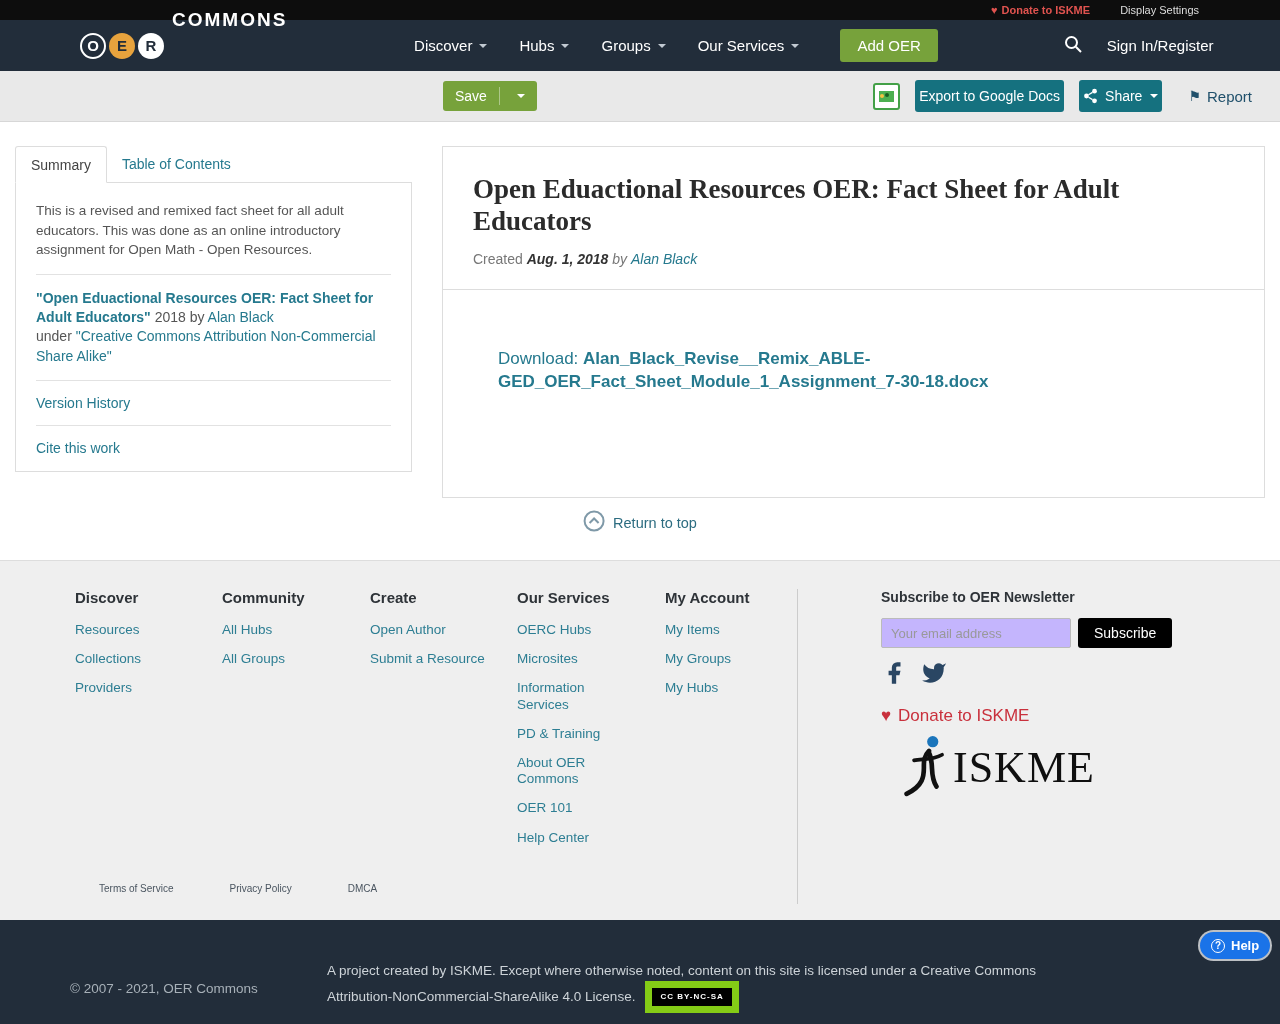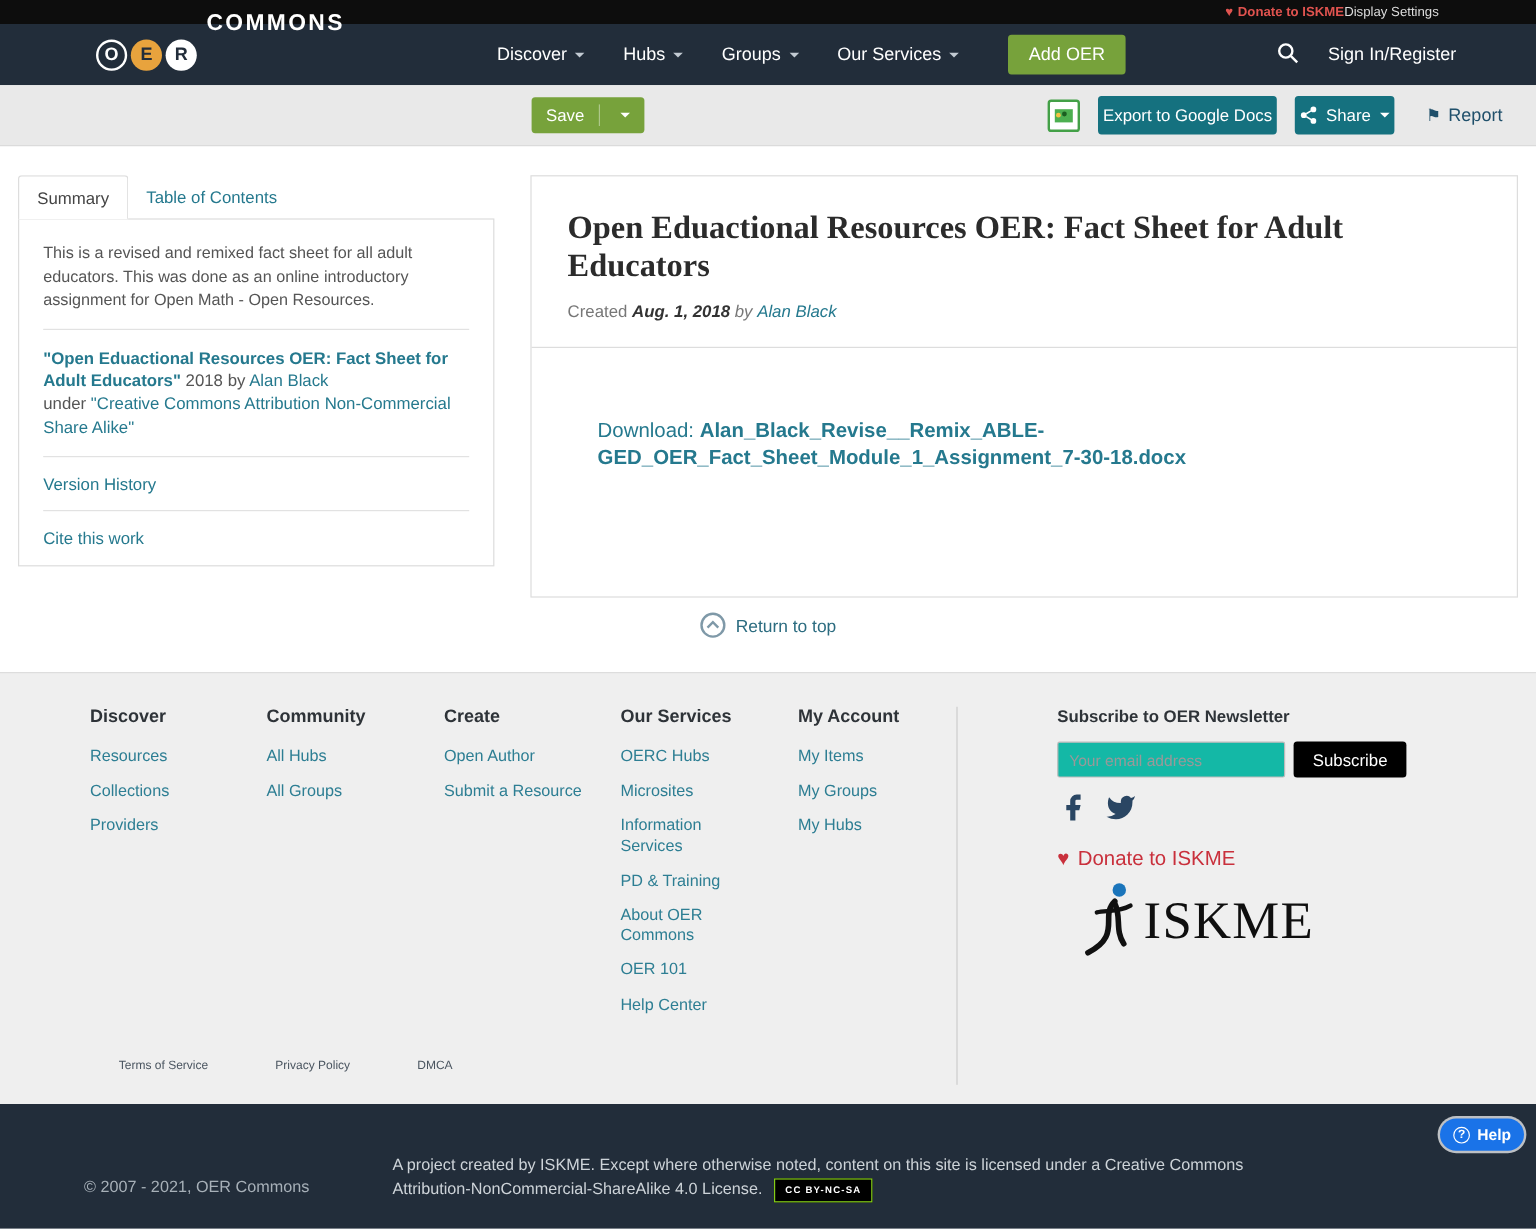--- a/index.html
+++ b/index.html
@@ -12,21 +12,21 @@
     --help-blue:#1a73e8;
     --border:#ddd;
     --footer-bg:#efefef;
   }
   *{box-sizing:border-box;margin:0;padding:0;}
   html,body{width:1280px;height:1024px;overflow:hidden;}
   body{font-family:"Liberation Sans",sans-serif;background:#fff;position:relative;color:#444;}
   a{text-decoration:none;cursor:pointer;}
 
   
-  .utility-bar{height:20px;background:#0d0d0d;display:flex;justify-content:flex-end;align-items:center;padding-right:81px;font-size:11px;}
+  .utility-bar{height:20px;background:#0d0d0d;display:flex;justify-content:flex-end;align-items:center;gap:30px;padding-right:81px;font-size:11px;}
   .donate-top{color:var(--red-top);font-weight:bold;}
   .donate-top .heart{margin-right:4px;}
   .display-settings{color:#ddd;}
 
   
   .nav{height:51px;background:var(--nav-bg);display:flex;align-items:center;}
   .logo{display:flex;align-items:center;margin-left:80px;}
   .logo-circles{display:flex;gap:3px;margin-right:8px;}
   .circ{width:26px;height:26px;border-radius:50%;display:flex;align-items:center;justify-content:center;font-size:15px;font-weight:bold;}
   .c-o{border:2px solid #fff;color:#fff;}
@@ -88,38 +88,38 @@
 
   
   .footer{height:360px;background:var(--footer-bg);border-top:1px solid #ddd;position:relative;}
   .fcol{position:absolute;top:28px;}
   .fhead{font-size:15px;font-weight:bold;color:#2e3338;margin-bottom:16px;}
   .flink{display:block;font-size:13.5px;color:#2d7e93;margin-bottom:13px;line-height:1.2;}
   .fdivider{position:absolute;left:797px;top:28px;height:315px;width:1px;background:#ccc;}
   .fright{position:absolute;left:881px;top:28px;width:350px;}
   .fright h4{font-size:14px;font-weight:bold;color:#2e3338;}
   .newsletter-row{display:flex;gap:7px;margin-top:13px;}
-  .email-input{width:190px;height:30px;border:1px solid #bbb;border-radius:2px;padding:0 9px;font-size:13px;font-family:inherit;color:#444;background:#14b8a6;}
+  .email-input{width:190px;height:30px;border:1px solid #bbb;border-radius:2px;padding:0 9px;font-size:13px;font-family:inherit;color:#444;background:#c4b5fd;}
   .email-input::placeholder{color:#999;}
   .subscribe-btn{height:30px;background:#000000;color:#fff;border:none;border-radius:3px;padding:0 16px;font-size:14px;cursor:pointer;font-family:inherit;}
   .connect-head{margin-top:21px;}
   .social-row{display:flex;gap:12px;margin-top:12px;align-items:center;}
   .social{cursor:pointer;display:flex;}
   .donate-footer{margin-top:20px;display:flex;align-items:center;gap:7px;color:var(--red-footer);font-size:17px;cursor:pointer;}
   .powered-head{margin-top:20px;}
   .iskme-logo{margin-top:6px;margin-left:20px;display:flex;align-items:center;cursor:pointer;}
   .iskme-text{font-family:"Liberation Serif",serif;font-size:44px;color:#0f0f0f;letter-spacing:1px;margin-left:-4px;}
   .legal-links{position:absolute;left:75px;top:322px;display:flex;gap:32px;}
   .legal-links a{font-size:10px;color:#4a5560;margin-left:24px;}
 
   
   .bottom-bar{height:104px;background:var(--nav-bg);position:relative;}
   .copyright{position:absolute;left:70px;top:61px;color:#a7b0b8;font-size:13.5px;}
   .license{position:absolute;left:327px;top:41px;width:735px;color:#cdd3d8;font-size:13.5px;line-height:1.5;}
-  .cc-badge{display:inline-block;background:#000;border:1px solid #84cc16;color:#fff;font-size:8px;font-weight:bold;padding:3px 8px;letter-spacing:1px;vertical-align:middle;margin-left:10px;cursor:pointer;}
+  .cc-badge{display:inline-block;background:#000;border:7px solid #84cc16;color:#fff;font-size:8px;font-weight:bold;padding:3px 8px;letter-spacing:1px;vertical-align:middle;margin-left:10px;cursor:pointer;}
 
   
   .help-btn{position:absolute;left:1200px;top:932px;height:27px;background:var(--help-blue);border:none;border-radius:14px;color:#fff;display:flex;align-items:center;gap:6px;padding:0 11px;font-size:13px;font-weight:bold;cursor:pointer;box-shadow:0 0 0 2px rgba(255,255,255,.7);font-family:inherit;}
   .help-q{width:14px;height:14px;border:1.5px solid #fff;border-radius:50%;font-size:10px;display:flex;align-items:center;justify-content:center;font-weight:bold;}
 </style>
 </head>
 <body>
 
 <div class="utility-bar">
   <a class="donate-top"><span class="heart">♥</span><span>Donate to ISKME</span></a>

